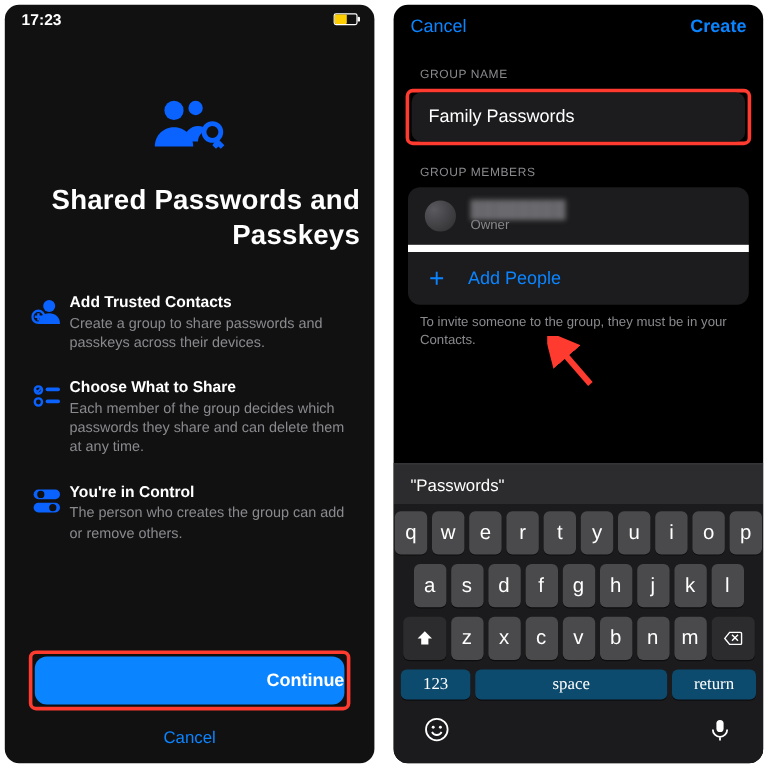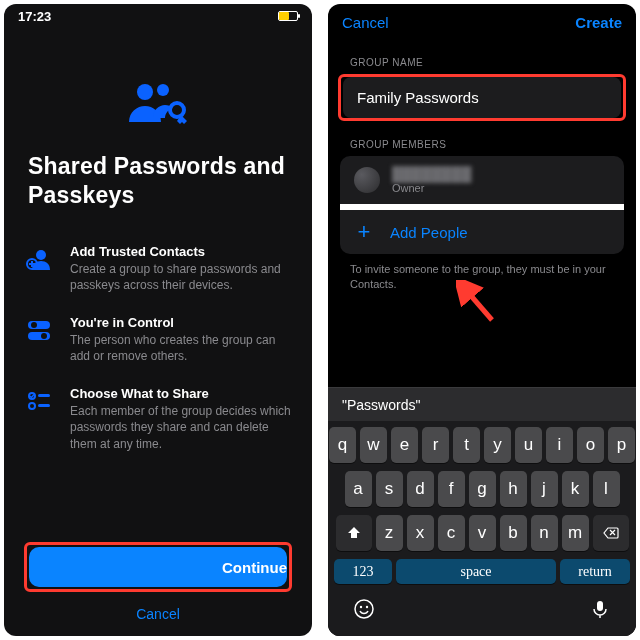--- a/index.html
+++ b/index.html
@@ -49,35 +49,35 @@
 
   .hero-icon {
     margin: 52px auto 22px auto;
     width: 70px;
     height: 50px;
     position: relative;
   }
   .hero-icon svg { width: 100%; height: 100%; }
 
   .hero-title {
-    text-align: left;
+    text-align: right;
     font-size: 23px;
     font-weight: 700;
     line-height: 1.25;
-    padding: 0 24px;
+    padding: 0 12px;
     letter-spacing: 0.2px;
   }
 
   .features {
     margin-top: 34px;
     padding: 0 20px;
   }
   .feature {
     display: flex;
-    gap: 16px;
+    gap: 4px;
     margin-bottom: 22px;
   }
   .feature-icon {
     width: 30px;
     flex-shrink: 0;
     display: flex;
     align-items: flex-start;
     justify-content: center;
     padding-top: 2px;
   }
@@ -333,44 +333,44 @@
           </svg>
       </div>
       <div>
         <div class="feature-title">Add Trusted Contacts</div>
         <div class="feature-desc">Create a group to share passwords and passkeys across their devices.</div>
       </div>
     </div>
     <div class="feature">
       <div class="feature-icon">
         <svg viewBox="0 0 26 26">
-            <rect x="2" y="4" width="22" height="8" rx="4" fill="#0a62ff"></rect>
-            <circle cx="8" cy="8" r="3" fill="#111"></circle>
-            <rect x="2" y="15" width="22" height="8" rx="4" fill="#0a62ff"></rect>
-            <circle cx="18" cy="19" r="3" fill="#111"></circle>
-          </svg>
-      </div>
-      <div>
-        <div class="feature-title">You're in Control</div>
-        <div class="feature-desc">The person who creates the group can add or remove others.</div>
-      </div>
-    </div>
-    <div class="feature">
-      <div class="feature-icon">
-        <svg viewBox="0 0 26 26">
             <circle cx="6" cy="8" r="3" fill="none" stroke="#0a62ff" stroke-width="2"></circle>
             <path d="M4 8l1.5 1.5L8 6.5" stroke="#0a62ff" stroke-width="1.5" fill="none"></path>
             <rect x="12" y="6" width="12" height="3" rx="1.5" fill="#0a62ff"></rect>
             <circle cx="6" cy="18" r="3" fill="none" stroke="#0a62ff" stroke-width="2"></circle>
             <rect x="12" y="16" width="12" height="3" rx="1.5" fill="#0a62ff"></rect>
           </svg>
       </div>
       <div>
         <div class="feature-title">Choose What to Share</div>
         <div class="feature-desc">Each member of the group decides which passwords they share and can delete them at any time.</div>
+      </div>
+    </div>
+    <div class="feature">
+      <div class="feature-icon">
+        <svg viewBox="0 0 26 26">
+            <rect x="2" y="4" width="22" height="8" rx="4" fill="#0a62ff"></rect>
+            <circle cx="8" cy="8" r="3" fill="#111"></circle>
+            <rect x="2" y="15" width="22" height="8" rx="4" fill="#0a62ff"></rect>
+            <circle cx="18" cy="19" r="3" fill="#111"></circle>
+          </svg>
+      </div>
+      <div>
+        <div class="feature-title">You're in Control</div>
+        <div class="feature-desc">The person who creates the group can add or remove others.</div>
       </div>
     </div>
   </div>
 
   <div class="bottom-actions">
     <div class="highlight-red">
       <button class="continue-btn">Continue</button>
     </div>
     <div class="cancel-link">Cancel</div>
   </div>

